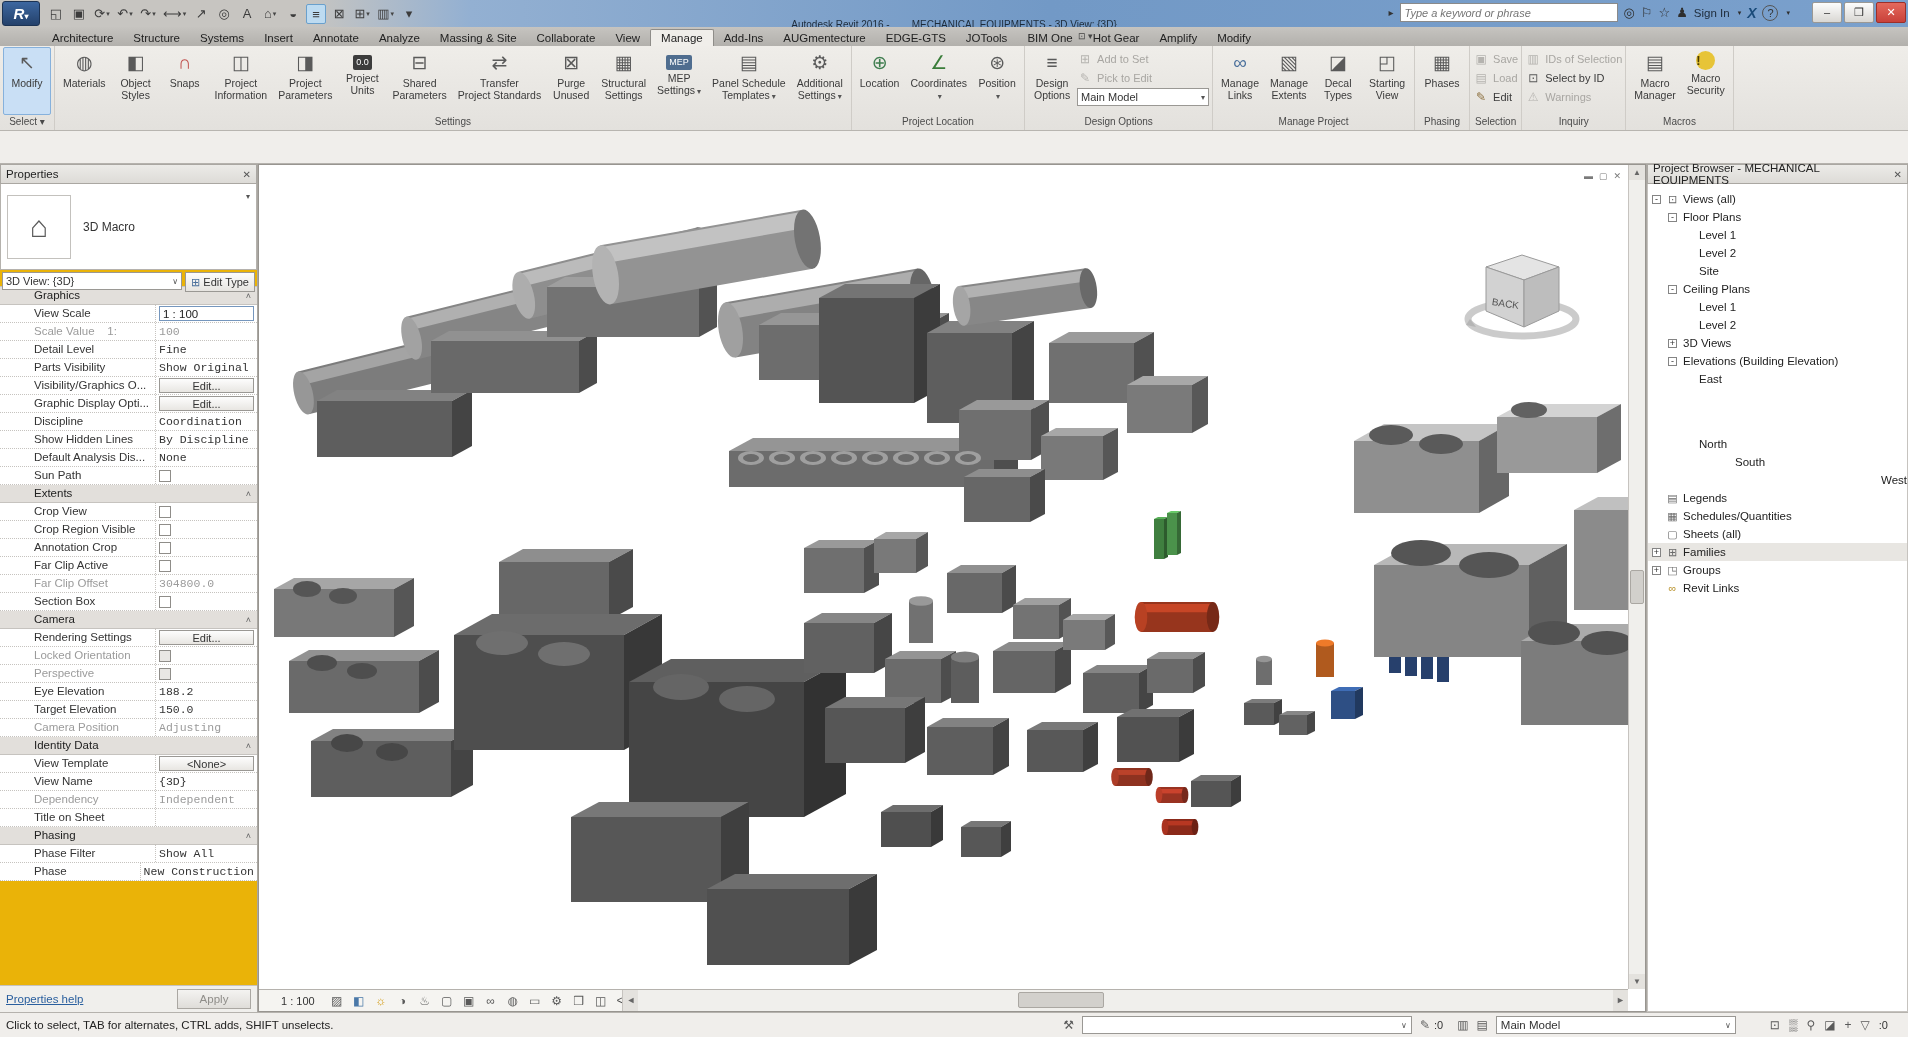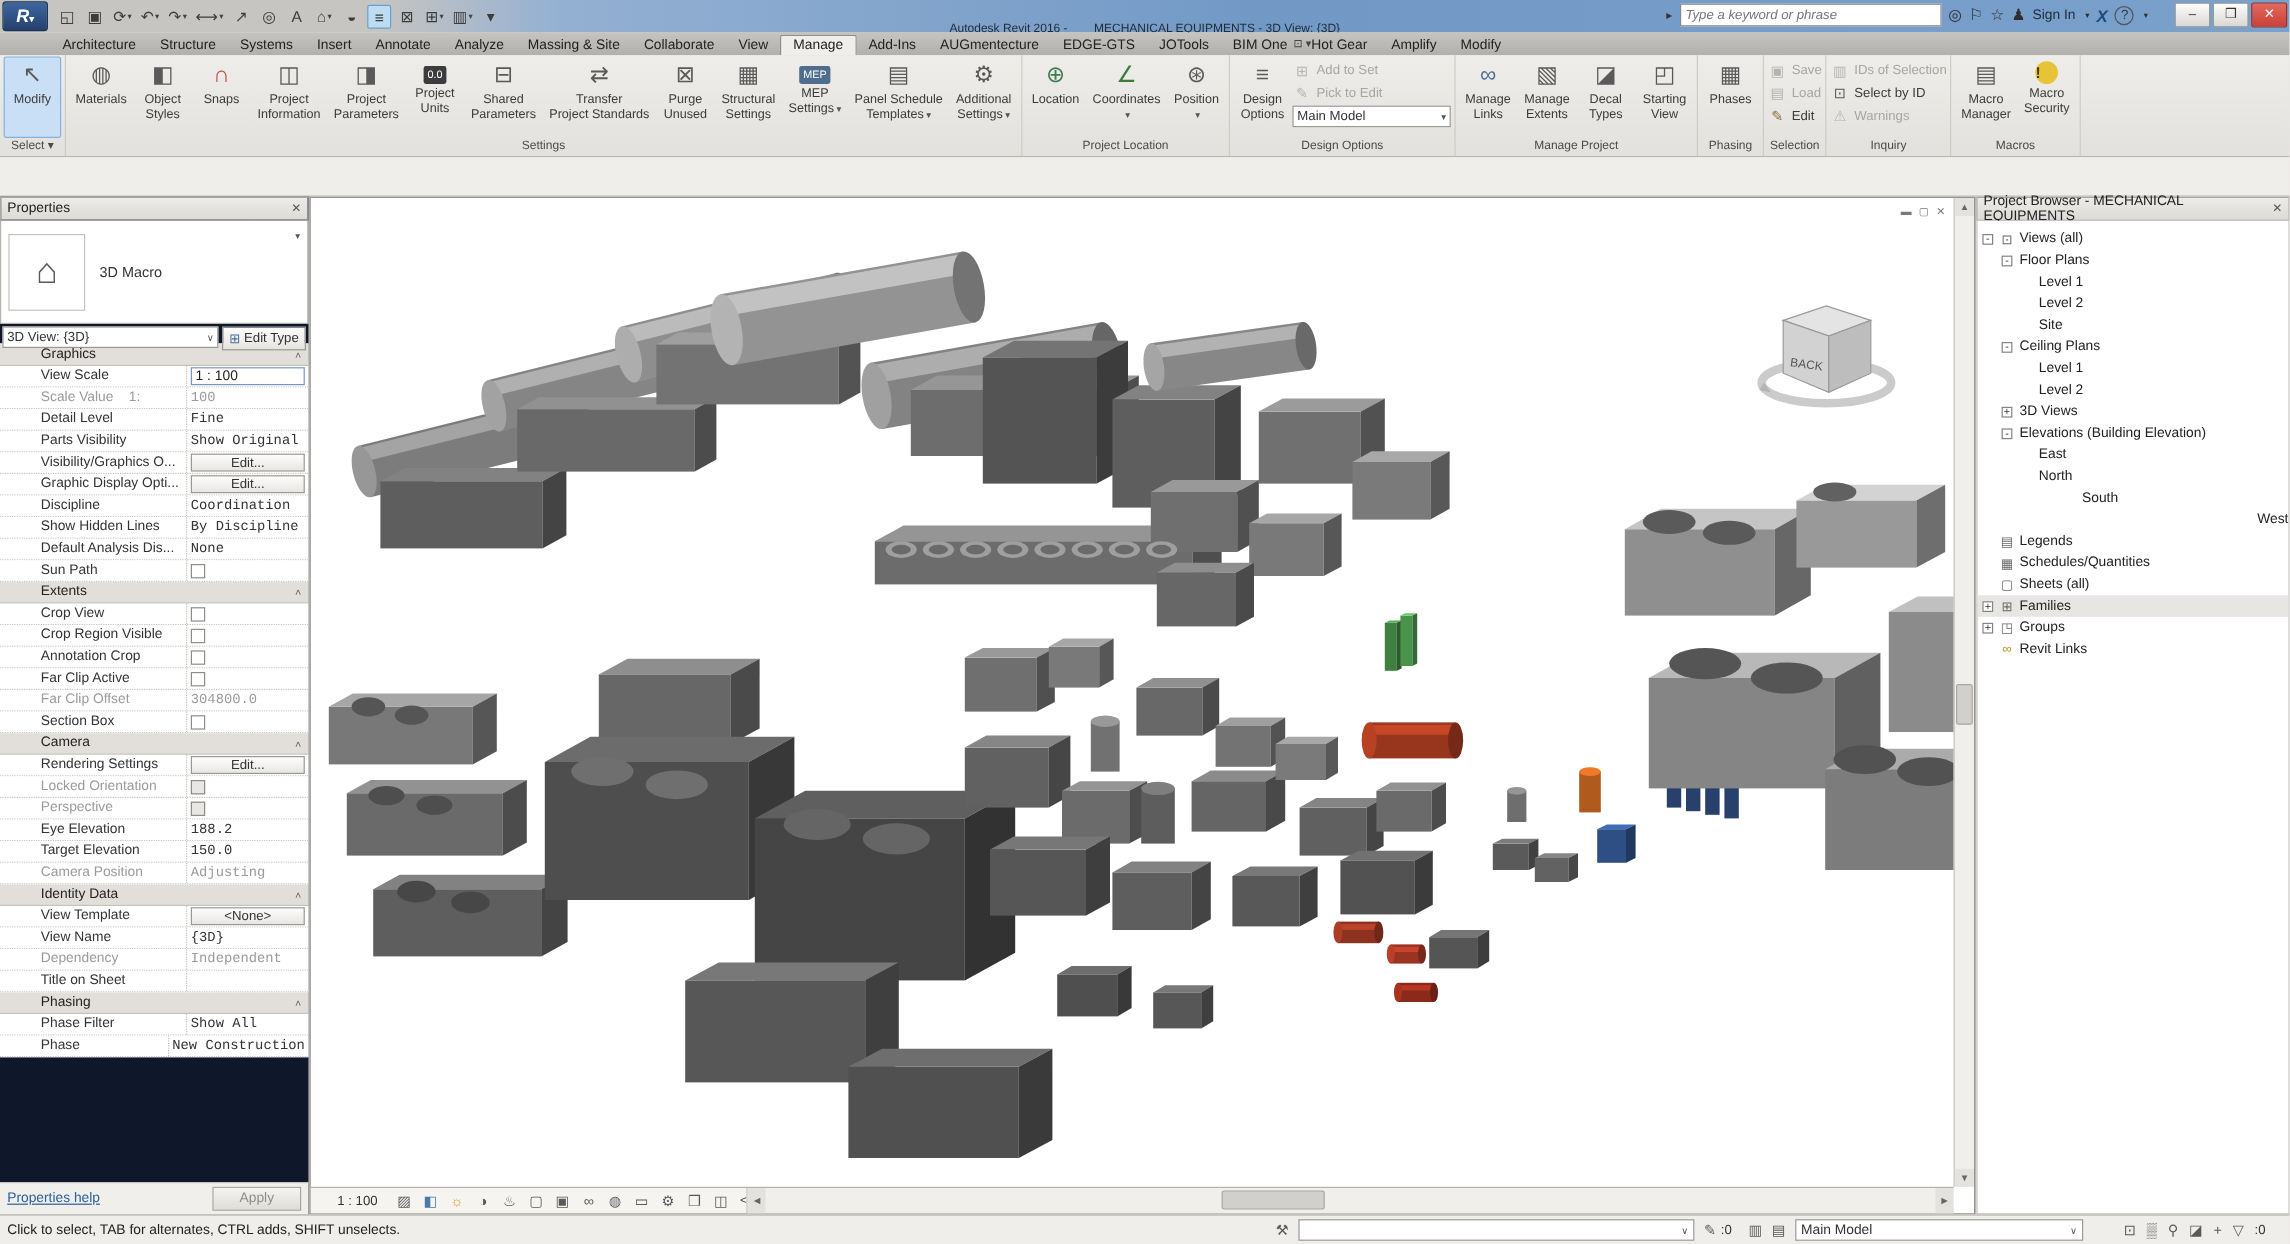--- a/index.html
+++ b/index.html
@@ -86,21 +86,21 @@
   
   #optionsbar { position:absolute; top:131px; left:0; right:0; height:33px; background:#f0eeeb;
     border-bottom:1px solid #b5b2ad; }
 
   
   .palhead { height:20px; background:linear-gradient(#ecebe8,#dddbd7); border:1px solid #aaa7a2;
     display:flex; align-items:center; justify-content:space-between; padding:0 5px; font-size:11.5px; color:#222; }
   .closex { font-size:10px; color:#555; }
 
   
-  #properties { position:absolute; left:0; top:164px; width:258px; bottom:25px; background:#0f172a;
+  #properties { position:absolute; left:0; top:164px; width:258px; bottom:25px; background:#eab308;
     border-right:1px solid #aaa7a2; }
   .ptype { height:86px; background:#fff; border:1px solid #b5b2ad; border-top:none; display:flex;
     align-items:center; gap:12px; padding:4px 6px; position:relative; }
   .thumb { width:64px; height:64px; border:1px solid #c3c1bd; display:flex; align-items:center; justify-content:center; }
   .house { font-size:30px; color:#5a5a5a; }
   .tname { font-size:12px; color:#333; }
   .ptype .chev { position:absolute; right:6px; top:8px; }
   .pselrow { height:16px; display:flex; gap:3px; padding:2px 2px; }
   .psel { flex:1; justify-content:space-between; }
   .edittype { height:20px; background:linear-gradient(#fdfdfd,#e6e4e0); border:1px solid #9a9894;
@@ -1260,21 +1260,21 @@
           <span class="ticon"></span>
           <span class="tlabel" data-name="tree-item-label">Elevations (Building Elevation)</span>
         </div>
 
         <div class="titem" data-name="tree-item" style="padding-left: 36px;">
           <span class="texp" data-name="tree-expander-icon"></span>
           <span class="ticon"></span>
           <span class="tlabel" data-name="tree-item-label">East</span>
         </div>
 
-        <div class="titem" data-name="tree-item" style="padding-left: 36px;">
+        <div class="titem" data-name="tree-item" style="padding-left: 36px; margin-top: 47px;">
           <span class="texp" data-name="tree-expander-icon"></span>
           <span class="ticon"></span>
           <span class="tlabel" data-name="tree-item-label">North</span>
         </div>
 
         <div class="titem" data-name="tree-item" style="padding-left: 36px; margin-left: 36px;">
           <span class="texp" data-name="tree-expander-icon"></span>
           <span class="ticon"></span>
           <span class="tlabel" data-name="tree-item-label">South</span>
         </div>

